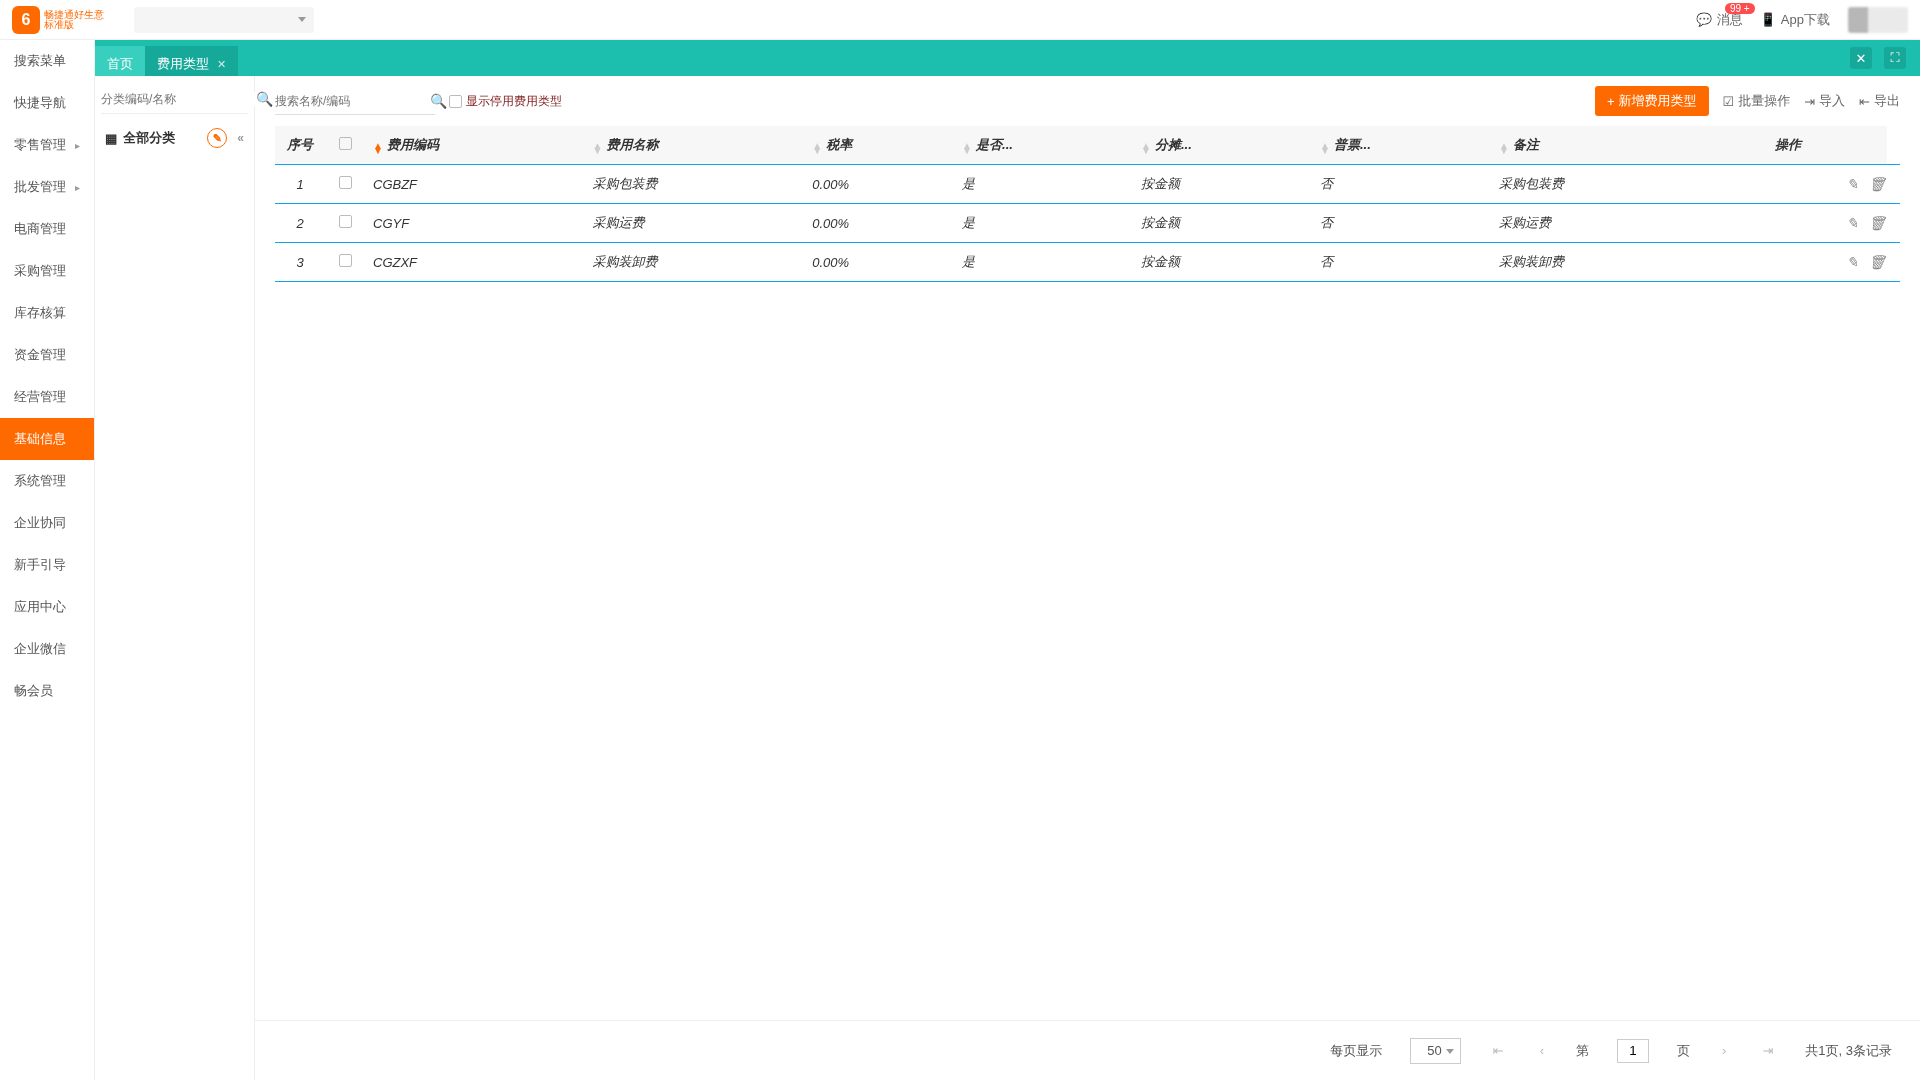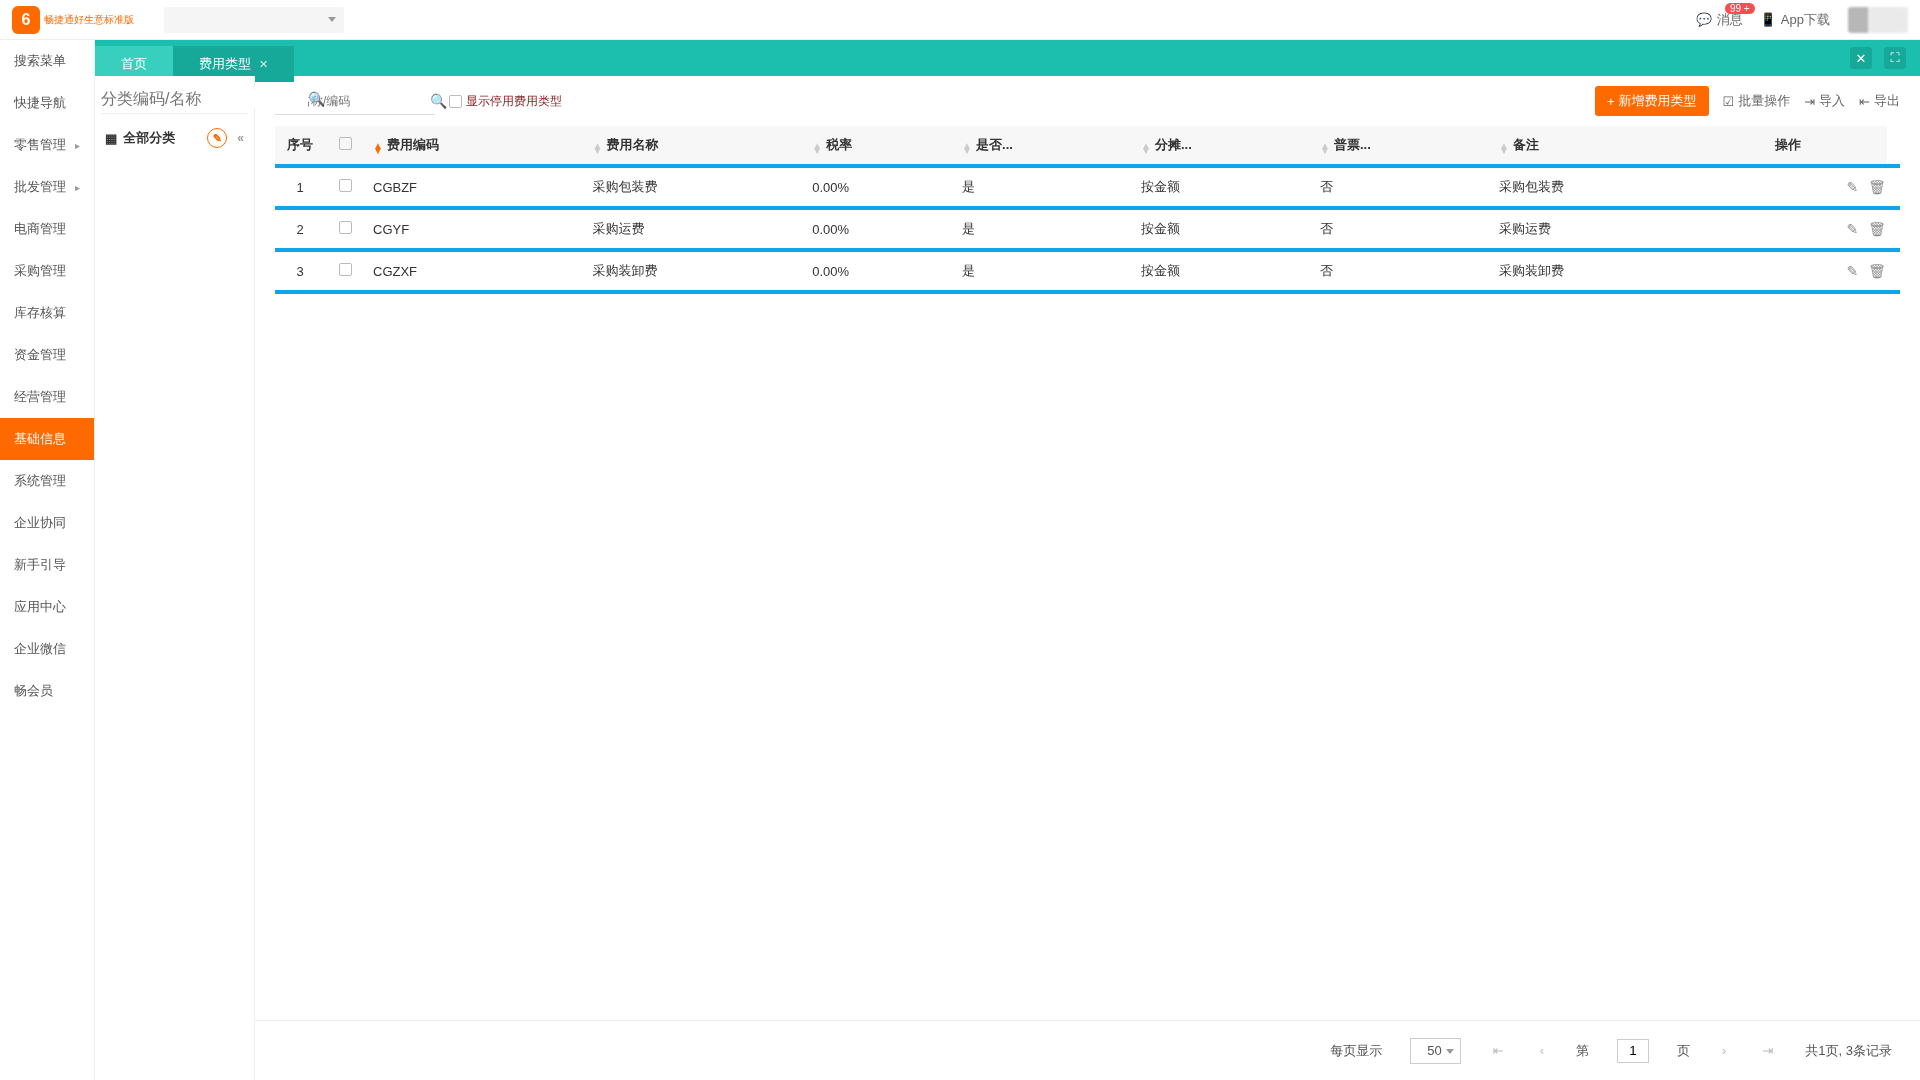--- a/index.html
+++ b/index.html
@@ -1,67 +1,67 @@
 <!DOCTYPE html>
 <html><head>
 <meta charset="utf-8">
 <style>
 * { box-sizing: border-box; margin: 0; padding: 0; }
 body { font-family: "Microsoft YaHei", Arial, sans-serif; font-size: 13px; color: #333; background: #fff; overflow: hidden; }
 
 .topbar { height: 40px; background: #fff; display: flex; align-items: center; padding: 0 12px; border-bottom: 1px solid #eee; }
 .logo-area { display: flex; align-items: center; gap: 4px; }
 .logo-icon { width: 28px; height: 28px; background: #ff6a00; border-radius: 6px; display: flex; align-items: center; justify-content: center; color: #fff; font-weight: bold; font-size: 16px; }
-.logo-text { font-size: 10px; color: #ff6a00; line-height: 1; display:flex; flex-direction:row; }
+.logo-text { font-size: 10px; color: #ff6a00; line-height: 1; display:flex; flex-direction:column; }
 .company-box { margin-left: 30px; width: 180px; height: 26px; background: #f5f5f5; border-radius: 3px; display: flex; align-items: center; justify-content: space-between; padding: 0 8px; color: #999; }
 .chev-down { width: 0; height: 0; border-left: 4px solid transparent; border-right: 4px solid transparent; border-top: 5px solid #999; }
 .topbar-right { margin-left: auto; display: flex; align-items: center; gap: 18px; color: #666; }
 .top-item { display: flex; align-items: center; gap: 4px; position: relative; }
 .badge { position: absolute; top: -8px; right: -12px; background: #ff4d4f; color: #fff; font-size: 10px; border-radius: 8px; padding: 0 5px; }
 .avatar { width: 60px; height: 26px; background: linear-gradient(90deg,#888 0 20px,#ddd 20px); border-radius: 3px; filter: blur(1px); opacity: .6; }
 
 .tabbar { height: 36px; background: #1cbfae; display: flex; align-items: center; padding-left: 95px; }
-.tab { height: 36px; padding: 0 26px; display: flex; align-items: center; color: #fff; gap: 8px; margin-top: 12px; }
+.tab { height: 36px; padding: 0 12px; display: flex; align-items: center; color: #fff; gap: 8px; margin-top: 12px; }
 .tab.home { background: #38cfbf; }
 .tab.active { background: #16a899; }
 .tab-close { font-size: 11px; opacity: .8; }
 .tabbar-right { margin-left: auto; display: flex; align-items: center; gap: 12px; padding-right: 14px; }
 .tabbar-btn { width: 22px; height: 22px; background: #16a899; border-radius: 3px; display: flex; align-items: center; justify-content: center; color: #fff; font-size: 13px; }
 
 .workspace { display: flex; height: calc(100vh - 76px); }
 
 .sidebar { width: 95px; background: #fff; border-right: 1px solid #eee; overflow-y: auto; position: fixed; top: 40px; left: 0; bottom: 0; z-index: 2; }
 .side-item { height: 42px; display: flex; align-items: center; padding: 0 14px; color: #555; font-size: 13px; gap: 4px; white-space: nowrap; }
 .side-item.active { background: #ff6a00; color: #fff; }
 .side-item .exp { margin-left: auto; font-size: 10px; color: #999; }
 
 .tree-panel { width: 160px; margin-left: 95px; border-right: 1px solid #eee; padding: 8px 6px; position: relative; background:#fff;}
 .tree-search { display: flex; align-items: center; border-bottom: 1px solid #eee; height: 30px; margin-bottom: 8px; }
-.tree-search input { border: none; outline: none; flex: 1; font-size: 16px; color: #ef4444; }
+.tree-search input { border: none; outline: none; flex: 1; font-size: 12px; color: #ef4444; }
 .search-ic { color: #ff6a00; font-size: 14px; }
 .tree-head { display: flex; align-items: center; gap: 6px; font-weight: 600; padding: 6px 4px; }
 .edit-btn { margin-left: auto; width: 20px; height: 20px; border: 1px solid #ff6a00; border-radius: 50%; display: flex; align-items: center; justify-content: center; color: #ff6a00; font-size: 11px; }
 .collapse-btn { font-size: 12px; color: #999; margin-left: 4px; }
 .tree-item { padding: 6px 4px 6px 18px; color: #666; font-size: 12px; cursor: default; }
 .tree-item.active { background: #ffe7d6; color: #ff6a00; }
 
 .main { flex: 1; display: flex; flex-direction: column; overflow: hidden; }
 .toolbar { height: 50px; display: flex; align-items: center; padding: 0 20px; gap: 14px; }
 .name-search { width: 160px; display: flex; align-items: center; border-bottom: 1px solid #ddd; height: 28px; }
 .name-search input { border: none; outline: none; flex: 1; font-size: 12px; }
 .chk { display: flex; align-items: center; gap: 4px; color: #7f1d1d; font-size: 12px; }
 .chk-box { width: 13px; height: 13px; border: 1px solid #bbb; border-radius: 2px; }
 .toolbar-right { margin-left: auto; display: flex; align-items: center; gap: 14px; }
 .btn-primary { background: #ff6a00; color: #fff; height: 30px; padding: 0 12px; border-radius: 3px; display: flex; align-items: center; gap: 4px; font-size: 13px; }
 .btn-link { color: #666; display: flex; align-items: center; gap: 4px; }
 .plus-ic::before { content: "+"; }
 
 .table-wrap { flex: 1; overflow: auto; margin: 0 20px; }
 table { width: 100%; border-collapse: collapse; }
-th, td { text-align: left; padding: 10px 8px; font-size: 13px; border-bottom: 4px solid #0ea5e9; white-space: nowrap; }
+th, td { text-align: left; padding: 10px 8px; font-size: 13px; border-bottom: 1px solid #0ea5e9; white-space: nowrap; font-style: italic; }
 th { background: #f7f7f7; color: #333; font-weight: 600; position: sticky; top: 0; }
 .sort-ic { color: #ccc; font-size: 10px; margin-right: 4px; display:inline-flex; flex-direction:column; line-height:5px;}
 .sort-ic.asc { color: #ff6a00; }
 .tbl-chk { width: 13px; height: 13px; border: 1px solid #bbb; border-radius: 2px; display: inline-block; }
 .op-col { text-align: right; padding-right: 14px; }
 .op-ic { color: #888; margin-left: 10px; font-size: 14px; }
 th.seq, td.seq { text-align:center; width:50px;}
 th.chkcol, td.chkcol { text-align:center; width:40px;}
 th.fixed-op { position: sticky; right: 13px; background:#f7f7f7; box-shadow: -2px 0 4px rgba(0,0,0,.04);}
 td.fixed-op { position: sticky; right: 0; background:#fff; box-shadow: -2px 0 4px rgba(0,0,0,.04);}

